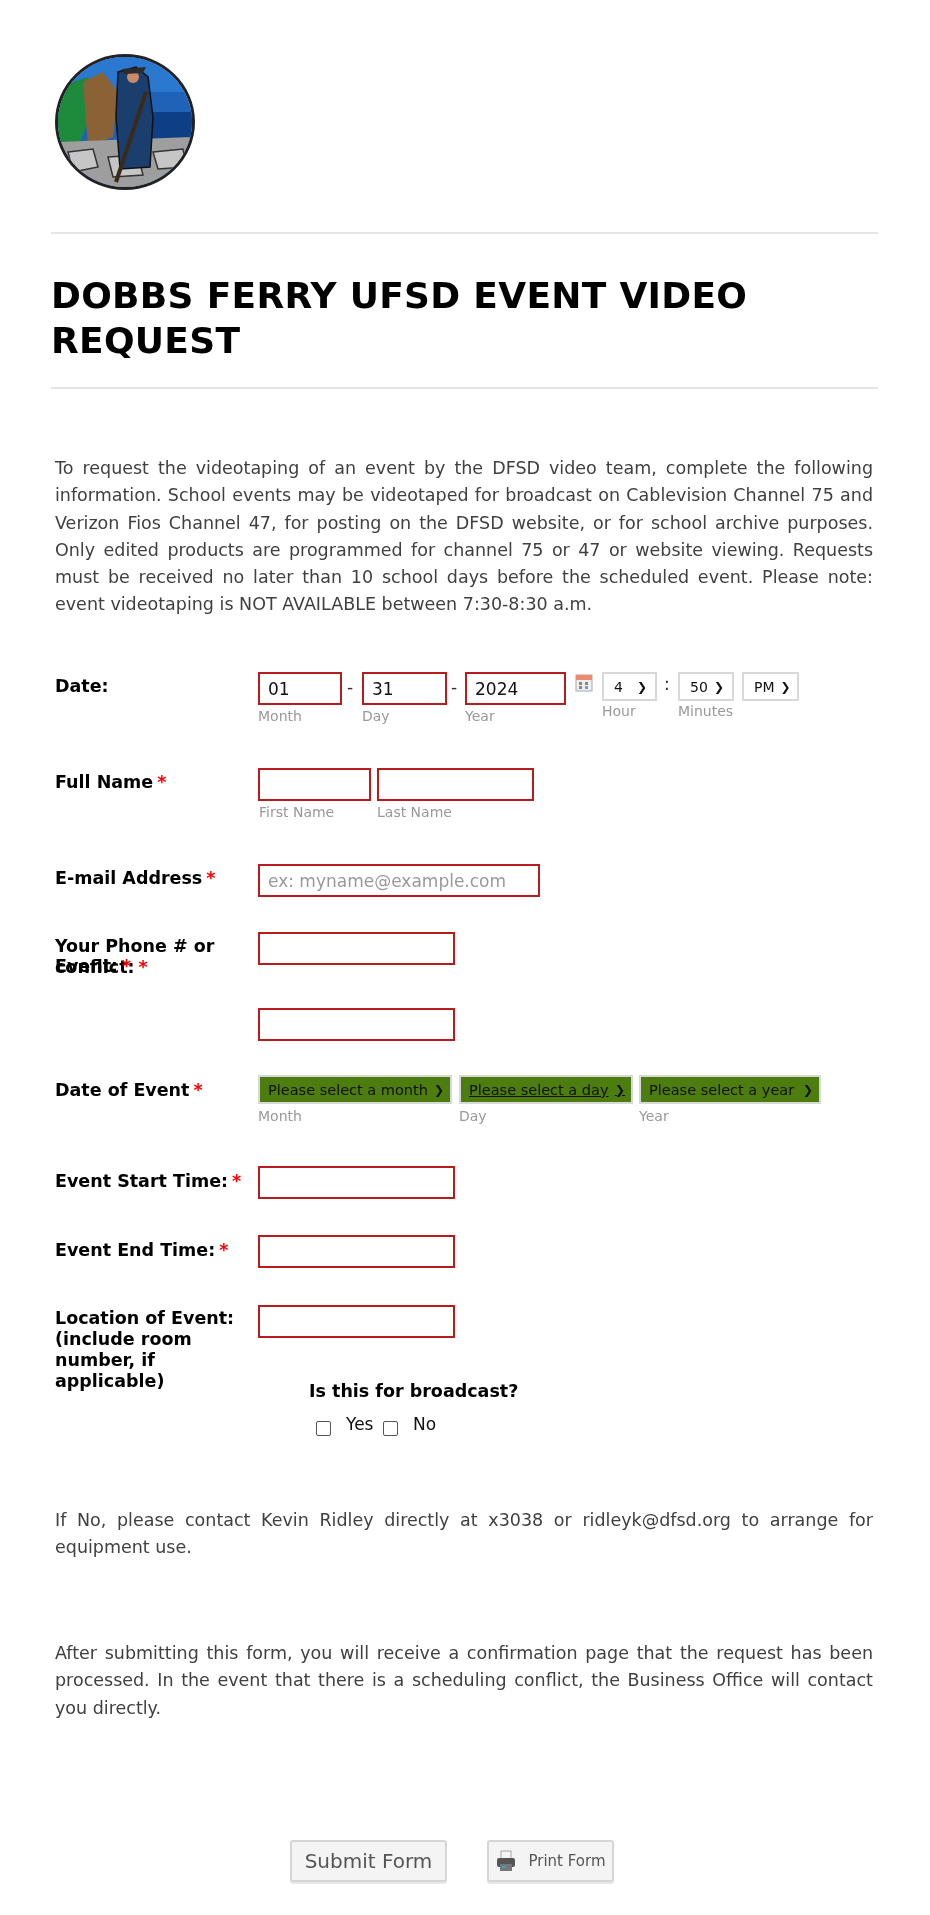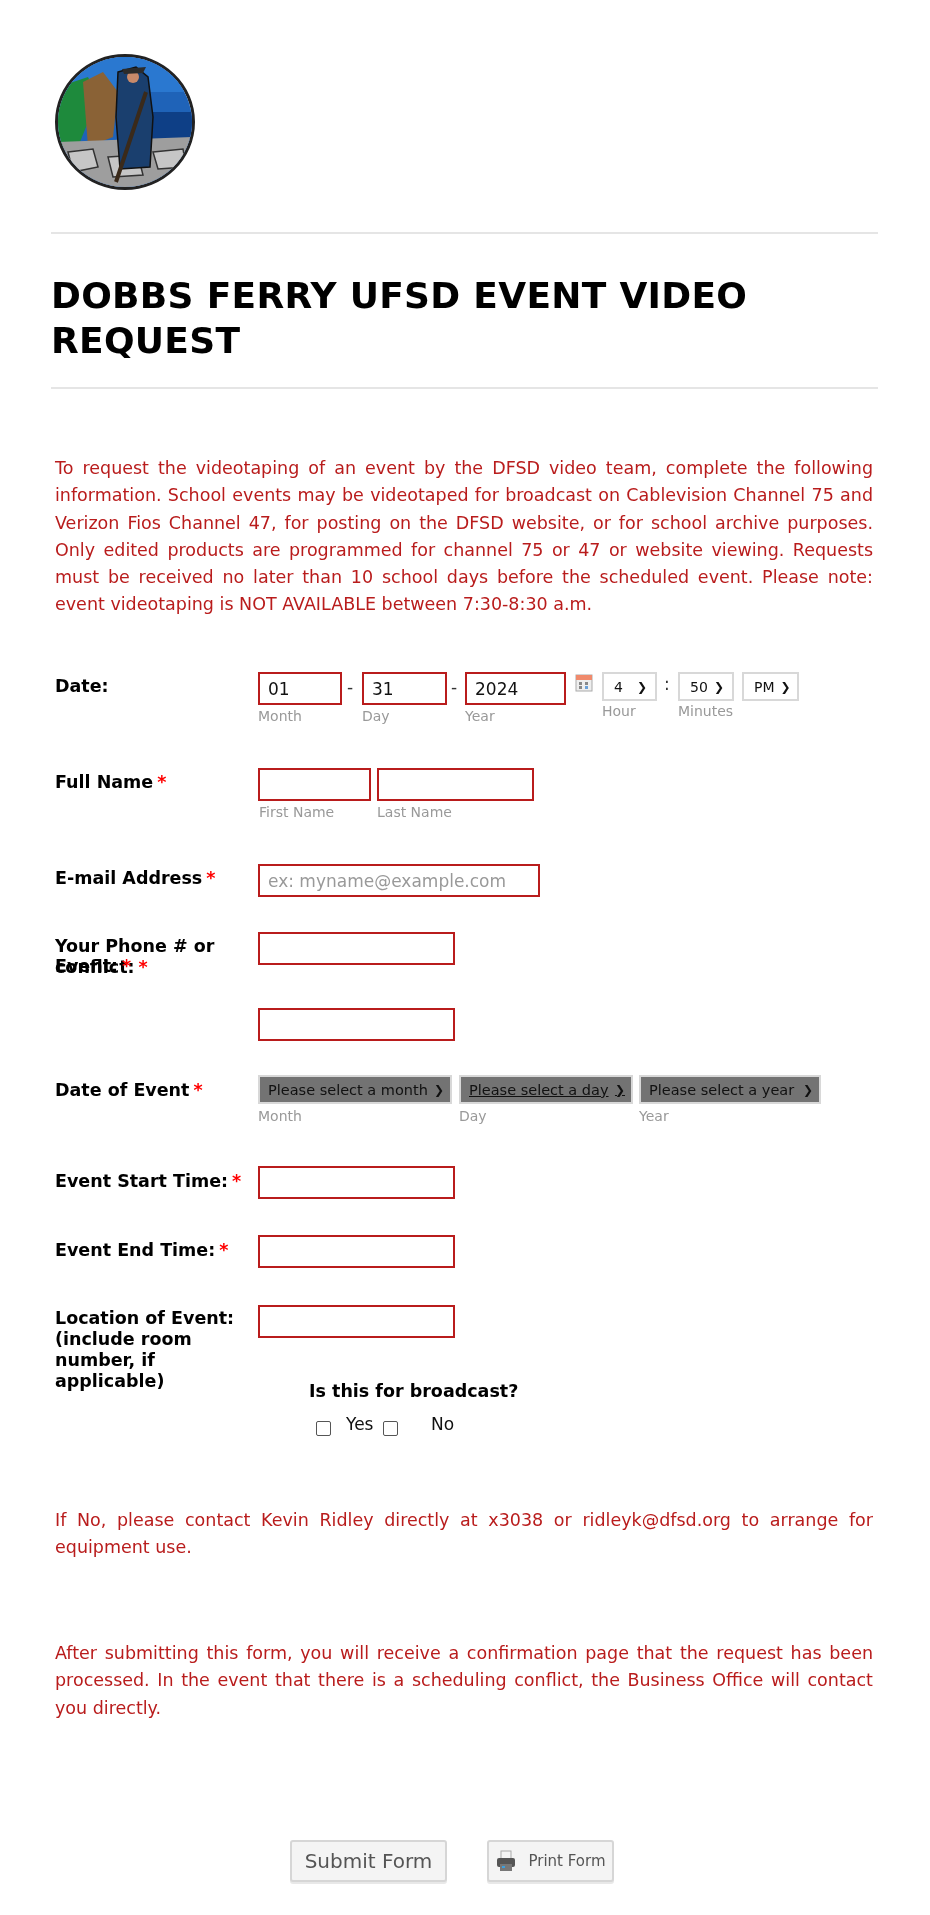--- a/index.html
+++ b/index.html
@@ -1,29 +1,29 @@
 <!DOCTYPE html>
 <html><head>
 <meta charset="utf-8">
 <style>
   html, body { margin: 0; padding: 0; background: #ffffff; }
   body { width: 930px; height: 1915px; position: relative; font-family: "DejaVu Sans", sans-serif; color: #111; overflow: hidden; }
   .abs { position: absolute; }
   .logo { left: 55px; top: 54px; width: 140px; height: 136px; border-radius: 50%; border: 3px solid #222; overflow: hidden; box-sizing: border-box; }
   .hr { left: 51px; width: 827px; height: 0; border-top: 2px solid #e5e5e5; }
   .title { left: 51px; top: 273px; width: 820px; font-size: 36px; font-weight: bold; line-height: 45px; color: #000; letter-spacing: 0.3px; }
-  .para { left: 55px; width: 818px; font-size: 17.5px; line-height: 27.3px; text-align: justify; color: #b91c1c; }
+  .para { left: 55px; width: 818px; font-size: 17.5px; line-height: 27.3px; text-align: justify; color: #404040; }
   .label { left: 55px; font-size: 17.5px; font-weight: bold; line-height: 21px; color: #000; }
   .req { color: #ff0000; margin-left: 4px; }
   .input { border: 2px solid #b91c1c; background: #fff; box-sizing: border-box; height: 33px; font-family: "DejaVu Sans", sans-serif; font-size: 17px; padding: 3px 8px; color: #111; outline: none; }
   .input::placeholder { color: #999; }
   .sub { font-size: 14px; color: #999; }
   .sep { font-size: 17px; color: #333; }
   .sel { border: 2px solid #d8d8d8; background: #fff; box-sizing: border-box; height: 29px; font-size: 14px; color: #111; display: flex; align-items: center; justify-content: space-between; padding: 0 8px 0 10px; cursor: pointer; }
-  .sel2 { border: 2px solid #d8d8d8; background: #737373; box-sizing: border-box; height: 29px; font-size: 14.5px; color: #111; display: flex; align-items: center; justify-content: space-between; padding: 0 6px 0 8px; cursor: pointer; white-space: nowrap; }
+  .sel2 { border: 2px solid #d8d8d8; background: #4d7c0f; box-sizing: border-box; height: 29px; font-size: 14.5px; color: #111; display: flex; align-items: center; justify-content: space-between; padding: 0 6px 0 8px; cursor: pointer; white-space: nowrap; }
   .chev { font-size: 12px; font-weight: bold; margin-left: 6px; }
   .cb { width: 15px; height: 15px; border: 1.5px solid #555; border-radius: 2px; box-sizing: border-box; background: #fff; }
   .btn { background: #f4f4f4; border: 2px solid #d6d6d6; border-radius: 3px; box-sizing: border-box; color: #555; display: flex; align-items: center; justify-content: center; box-shadow: 0 2px 0 #e8e8e8; cursor: pointer; }
 </style>
 </head>
 <body>
 
 <div class="abs logo">
   <svg width="134" height="130" viewBox="0 0 134 130">
     <rect x="0" y="0" width="134" height="130" fill="#1f63b8"></rect>
@@ -146,21 +146,21 @@
   <div>(include room</div>
   <div>number, if</div>
   <div>applicable)</div>
 </div>
 <input class="abs input" style="left: 258px; top: 1305px; width: 197px;" value="">
 
 <div class="abs label" style="left:309px; top:1381px;">Is this for broadcast?</div>
 <div class="abs cb" style="left:316px; top:1421px;"></div>
 <div class="abs" style="left:346px; top:1414px; font-size:17px;">Yes</div>
 <div class="abs cb" style="left:383px; top:1421px;"></div>
-<div class="abs" style="left:413px; top:1414px; font-size:17px;margin-left:18px;">No</div>
+<div class="abs" style="left:413px; top:1414px; font-size:17px;">No</div>
 
 <div class="abs para" style="top:1507px;">If No, please contact Kevin Ridley directly at x3038 or ridleyk@dfsd.org to arrange for equipment use.</div>
 <div class="abs para" style="top:1640px;">After submitting this form, you will receive a confirmation page that the request has been processed. In the event that there is a scheduling conflict, the Business Office will contact you directly.</div>
 
 <div class="abs btn" style="left:290px; top:1840px; width:157px; height:42px; font-size:20px;">
   <span>Submit Form</span>
 </div>
 <div class="abs btn" style="left:487px; top:1840px; width:127px; height:42px; font-size:15px;gap:7px;">
   <span style="display:inline-block; width:22px; height:22px; margin-right:4px;">
     <svg width="22" height="22" viewBox="0 0 22 22">

